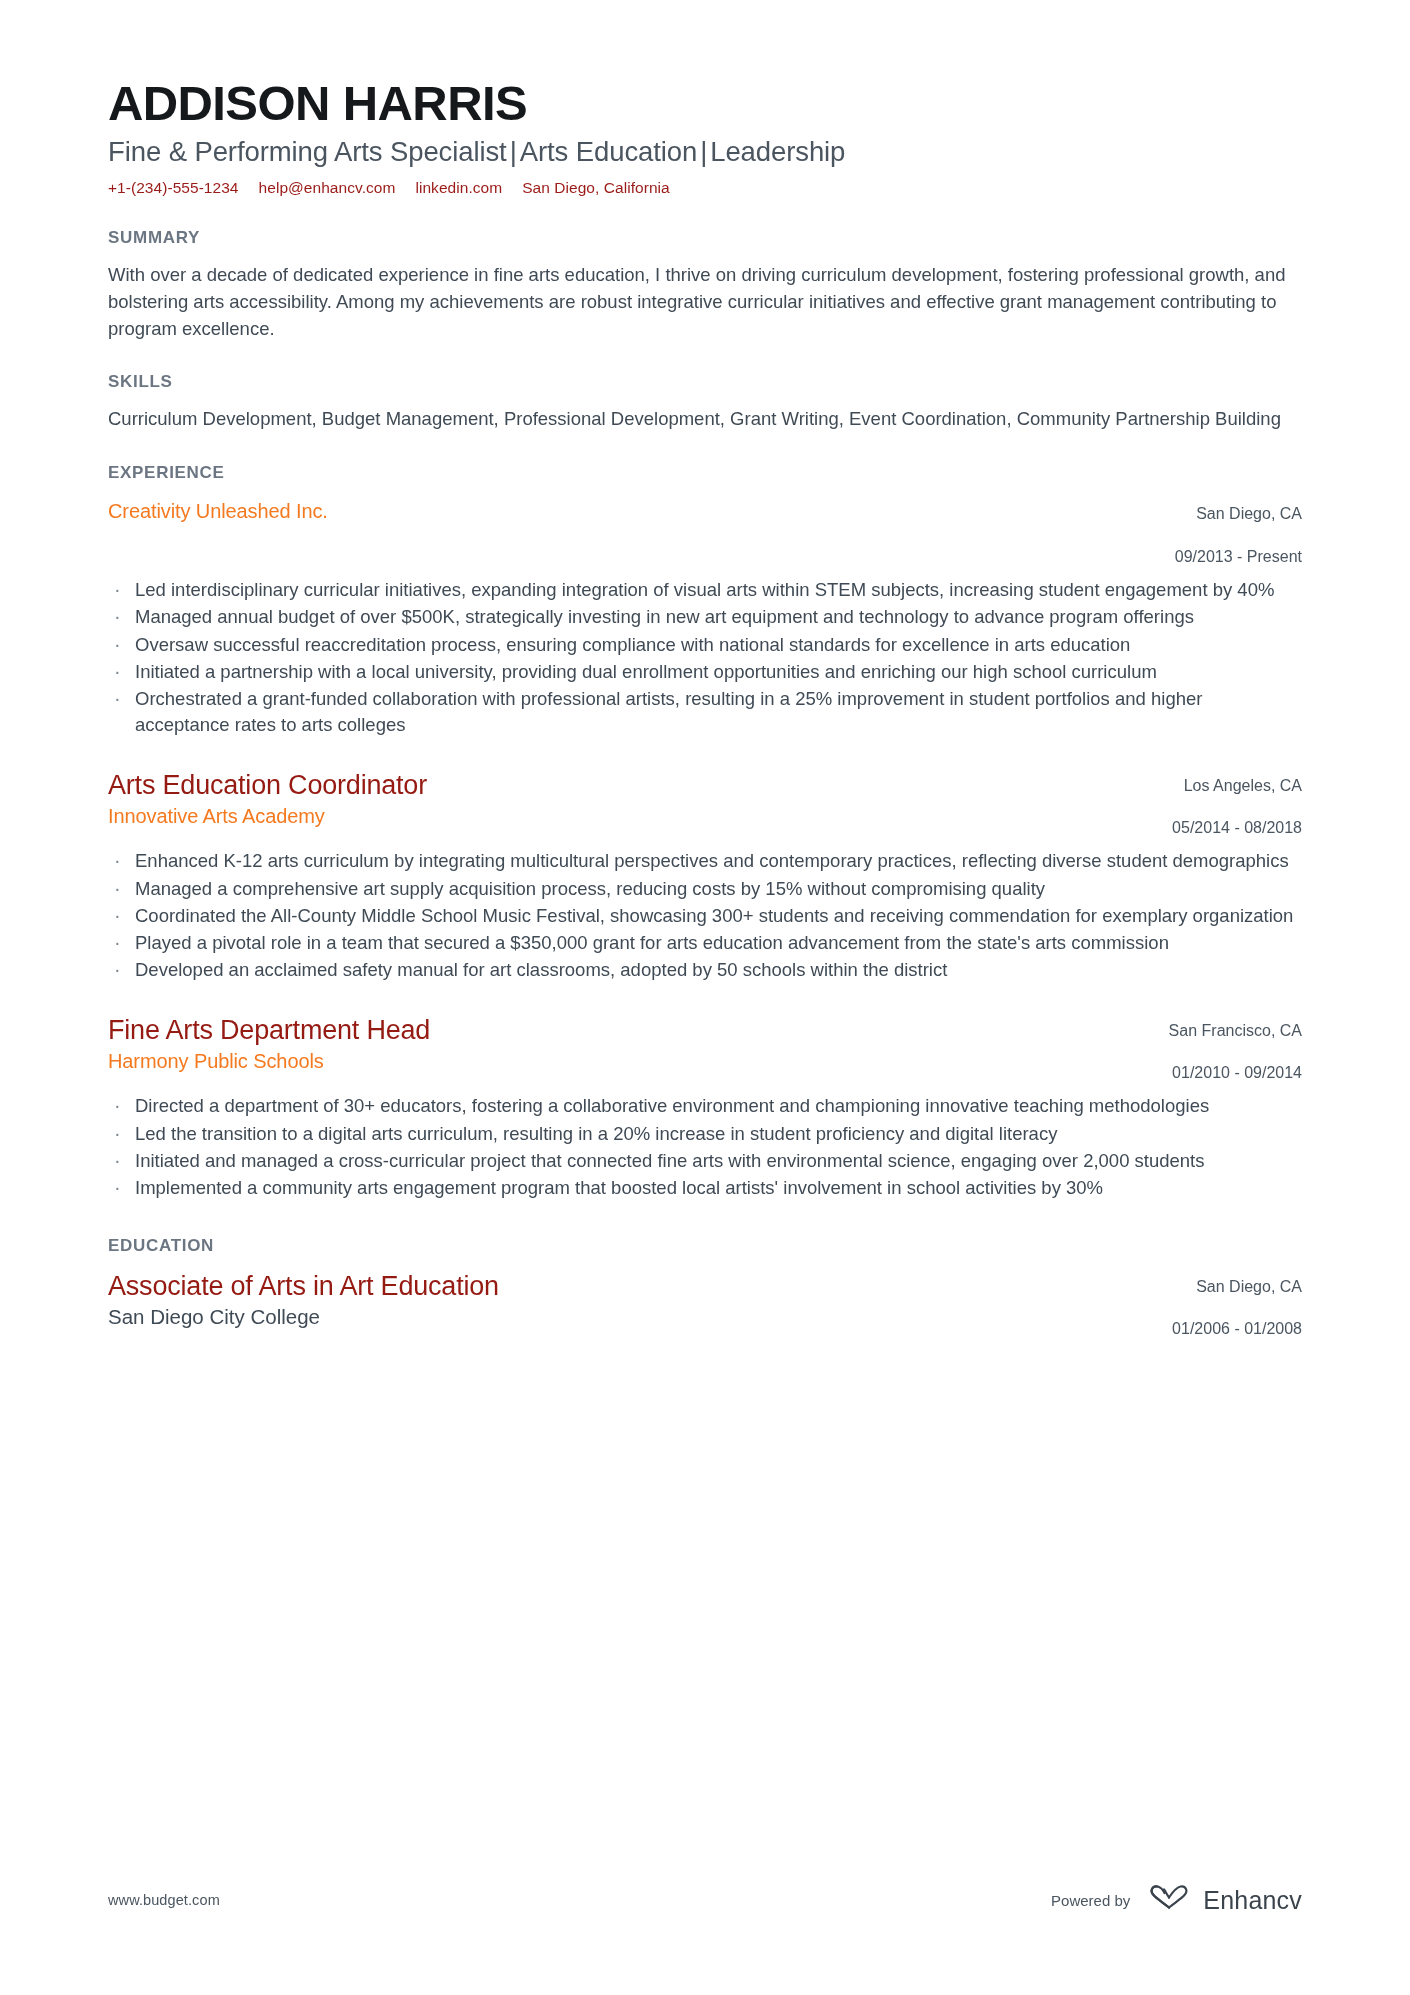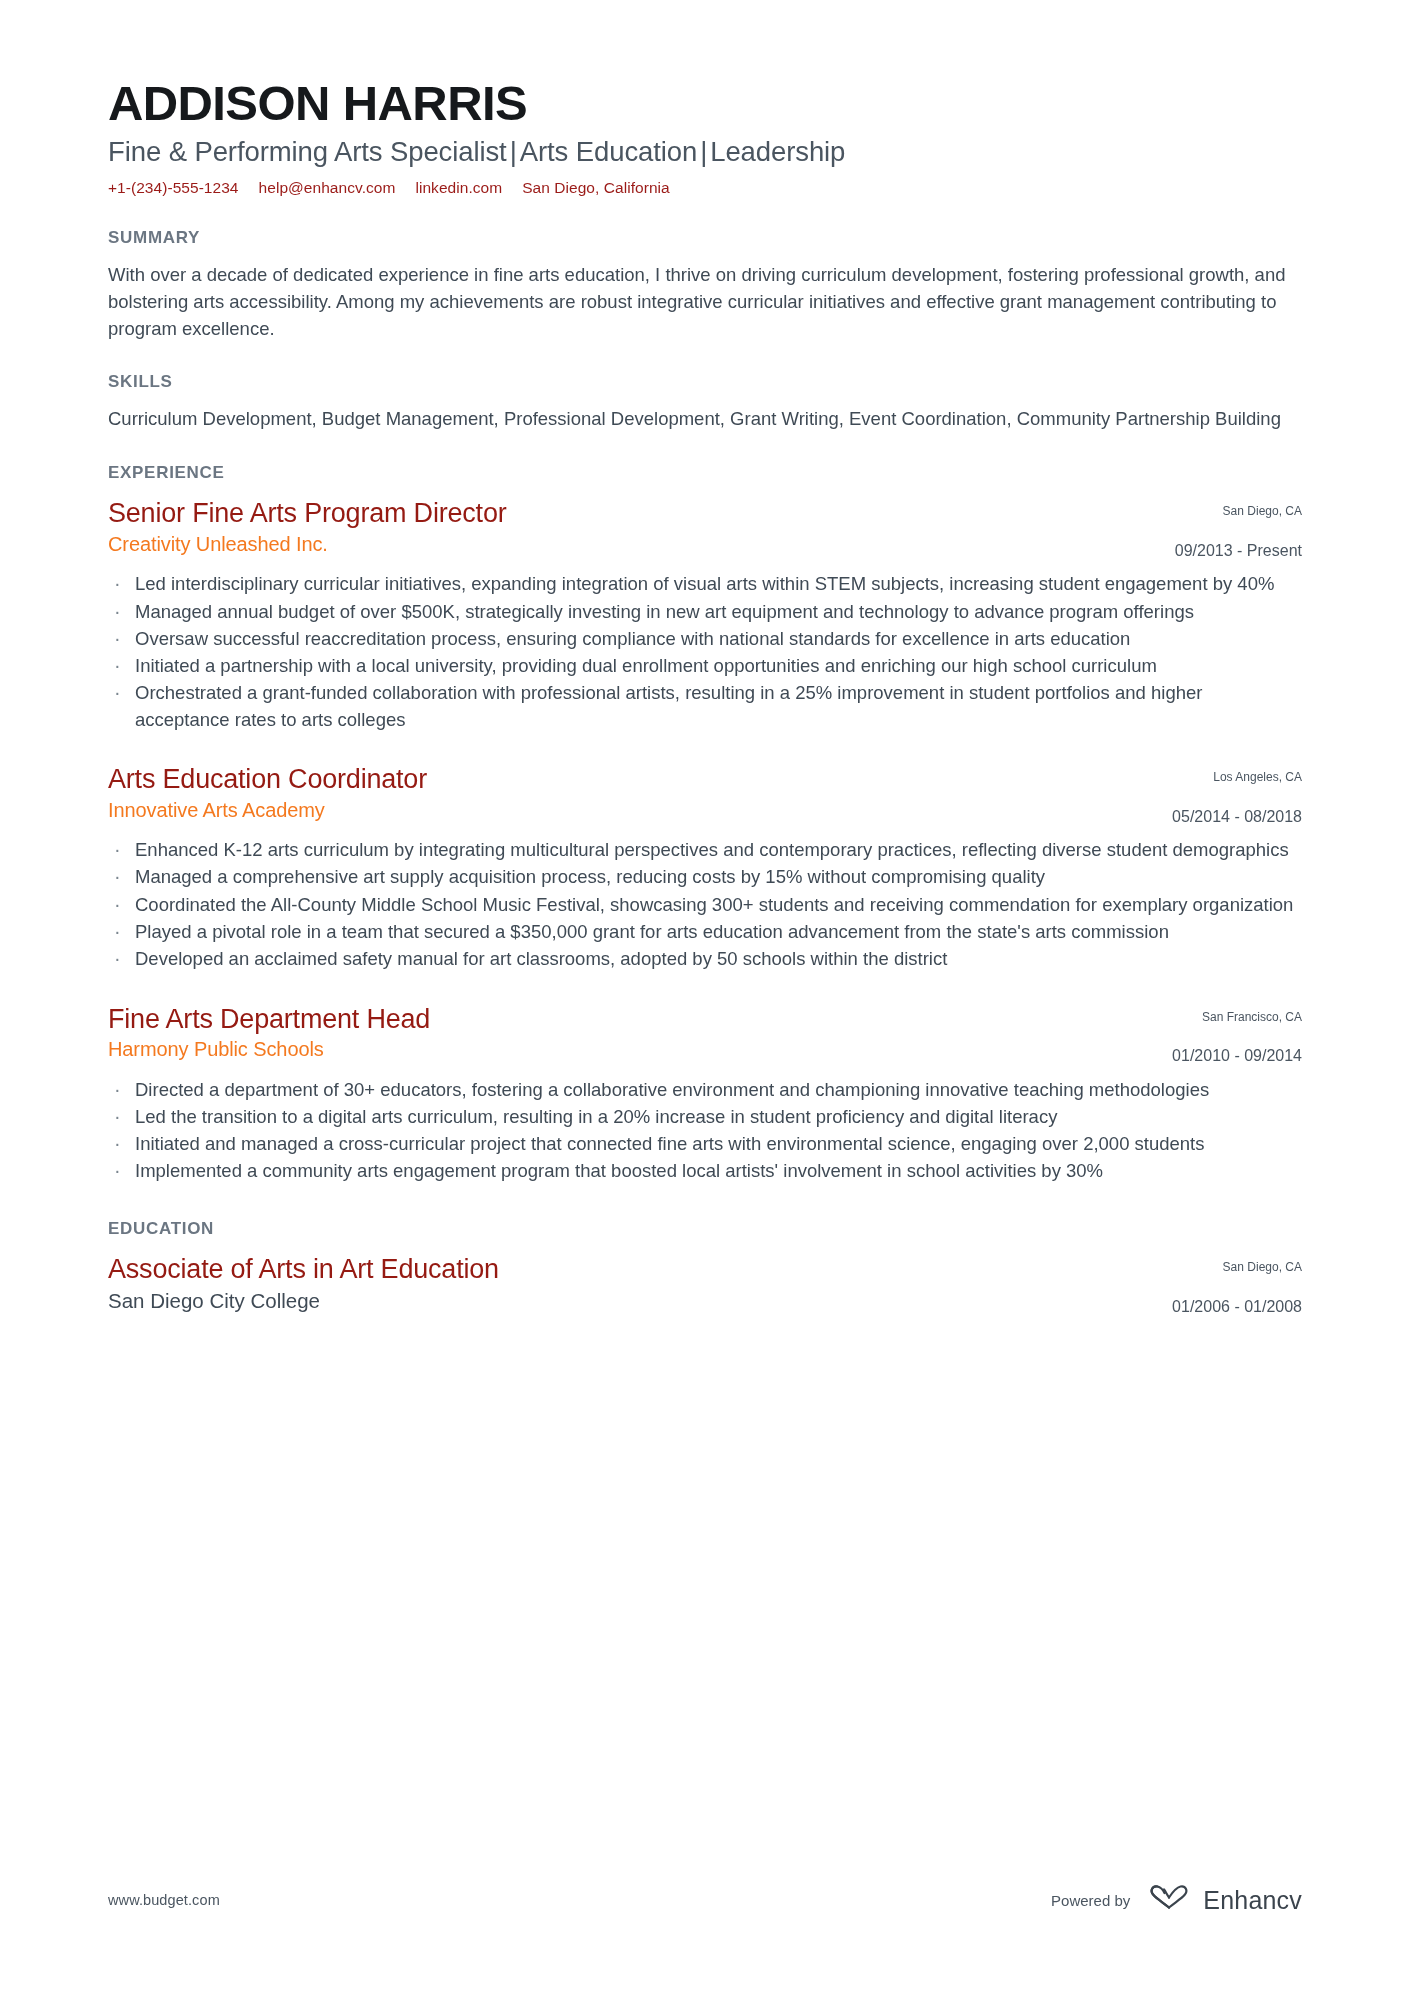--- a/index.html
+++ b/index.html
@@ -118,21 +118,21 @@
     margin: 1px 0 0 0;
     letter-spacing: -0.1px;
   }
   .degree-school {
     font-size: 20.5px;
     line-height: 1.3;
     color: #3f4a55;
     margin: 2px 0 0 0;
   }
   .meta-loc {
-    font-size: 12px;
+    font-size: 16px;
     line-height: 1.4;
     color: #4a5560;
     margin: 0;
     white-space: nowrap;
   }
   .meta-date {
     font-size: 16px;
     line-height: 1.4;
     color: #4a5560;
     margin: 20px 0 0 0;
@@ -230,21 +230,20 @@
     <h2 class="section-title">SKILLS</h2>
     <p class="para">Curriculum Development, Budget Management, Professional Development, Grant Writing, Event Coordination, Community Partnership Building</p>
   </section>
 
   <section class="section">
     <h2 class="section-title">EXPERIENCE</h2>
 
     <div class="entry">
       <div class="entry-head">
         <div class="entry-left">
-          <h3 class="job-title">Senior Fine Arts Program Director</h3>
           <div class="company">Creativity Unleashed Inc.</div>
         </div>
         <div class="entry-right">
           <div class="meta-loc">San Diego, CA</div>
           <div class="meta-date">09/2013 - Present</div>
         </div>
       </div>
       <ul class="bullets">
         <li>Led interdisciplinary curricular initiatives, expanding integration of visual arts within STEM subjects, increasing student engagement by 40%</li>
         <li>Managed annual budget of over $500K, strategically investing in new art equipment and technology to advance program offerings</li>

